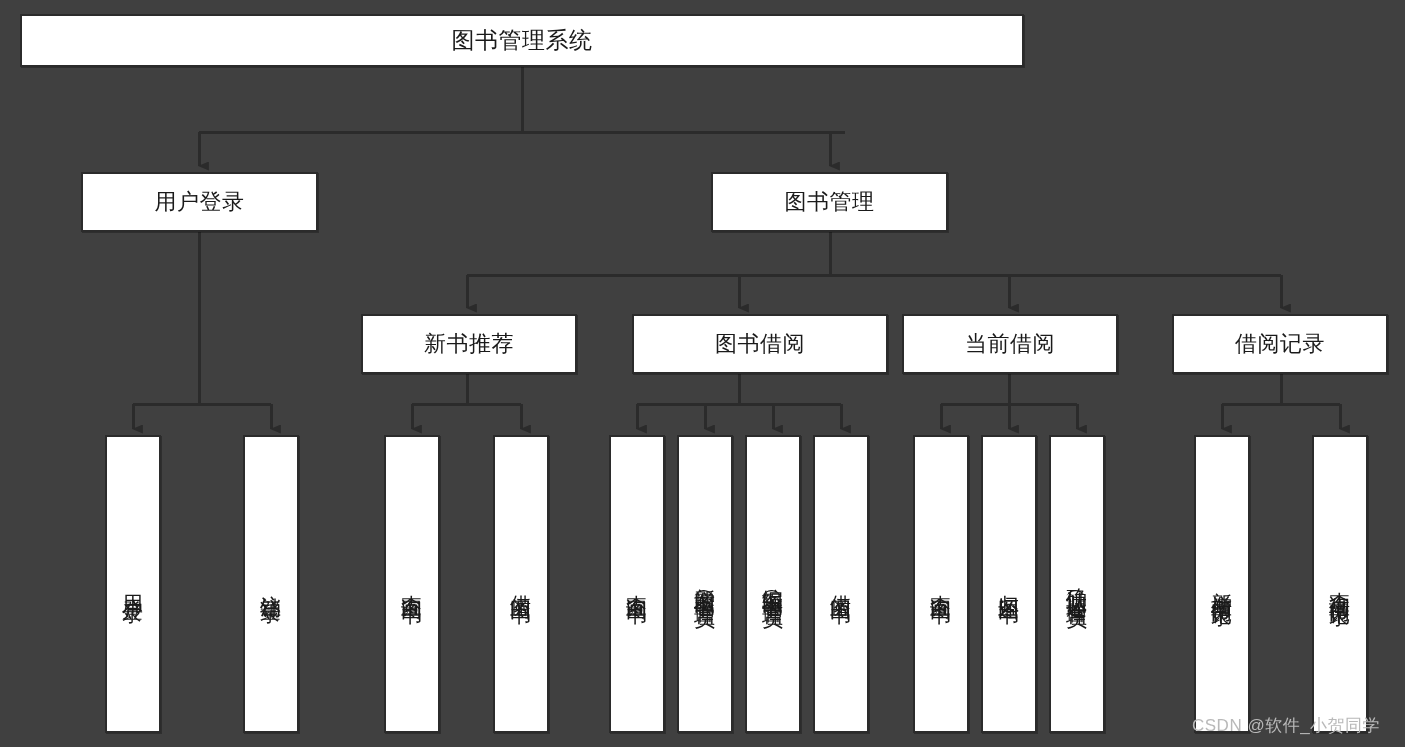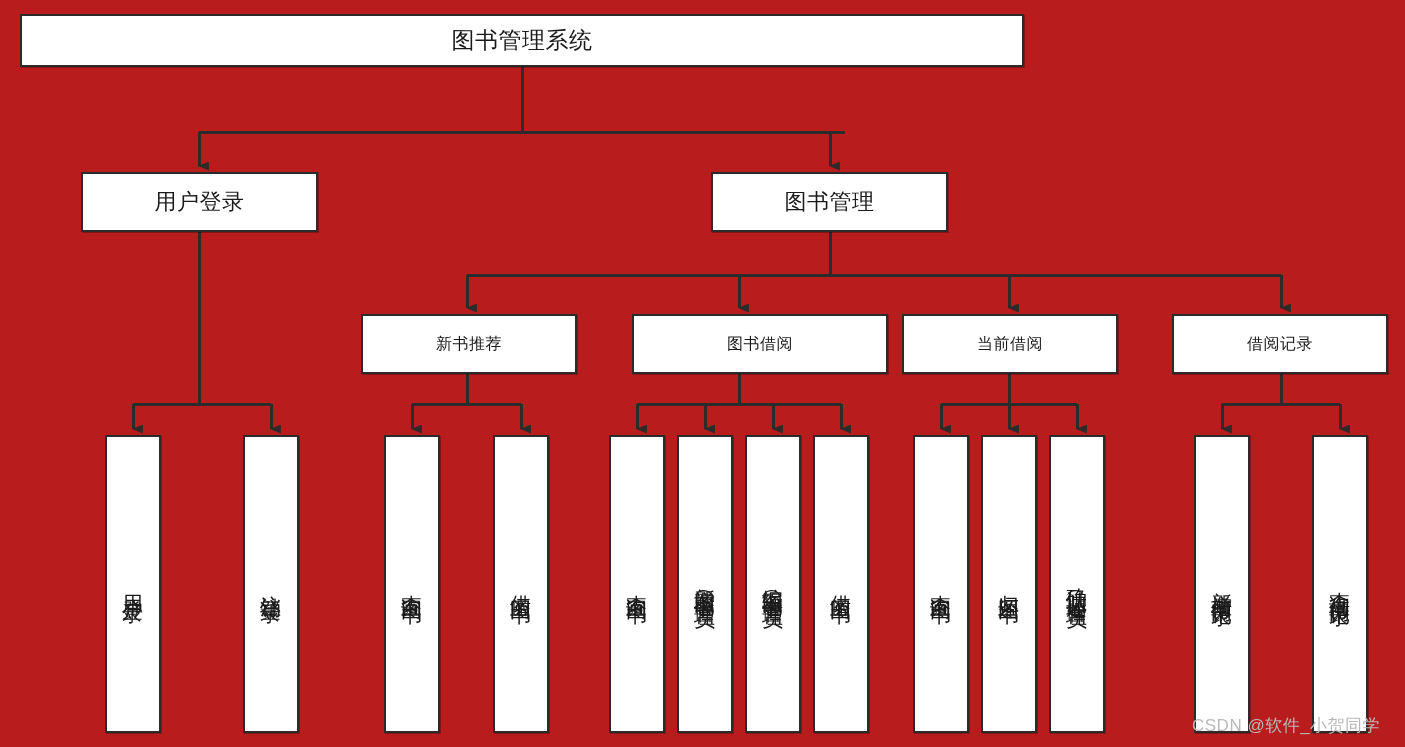--- a/index.html
+++ b/index.html
@@ -8,21 +8,21 @@
     padding: 0;
     background: #ffffff;
   }
   body {
     font-family: "Liberation Sans", "DejaVu Sans", sans-serif;
   }
   #canvas {
     position: relative;
     width: 1405px;
     height: 747px;
-    background: #b91c1c;
+    background: #404040;
     overflow: hidden;
   }
   svg.wires {
     position: absolute;
     left: 0;
     top: 0;
     width: 1405px;
     height: 747px;
     pointer-events: none;
   }
@@ -37,21 +37,21 @@
     box-shadow: 1px 1px 0 rgba(0,0,0,0.28);
   }
   .node .label {
     color: #1a1a1a;
     letter-spacing: 0.5px;
     white-space: nowrap;
     line-height: 1.15;
   }
   .node.root .label { font-size: 23px; }
   .node.lvl2 .label { font-size: 22px; }
-  .node.lvl3 .label { font-size: 16px; }
+  .node.lvl3 .label { font-size: 22px; }
 
   
   .node.leaf {
     align-items: center;
     justify-content: center;
   }
   .node.leaf .label {
     font-size: 21px;
     writing-mode: vertical-rl;
     text-orientation: upright;

